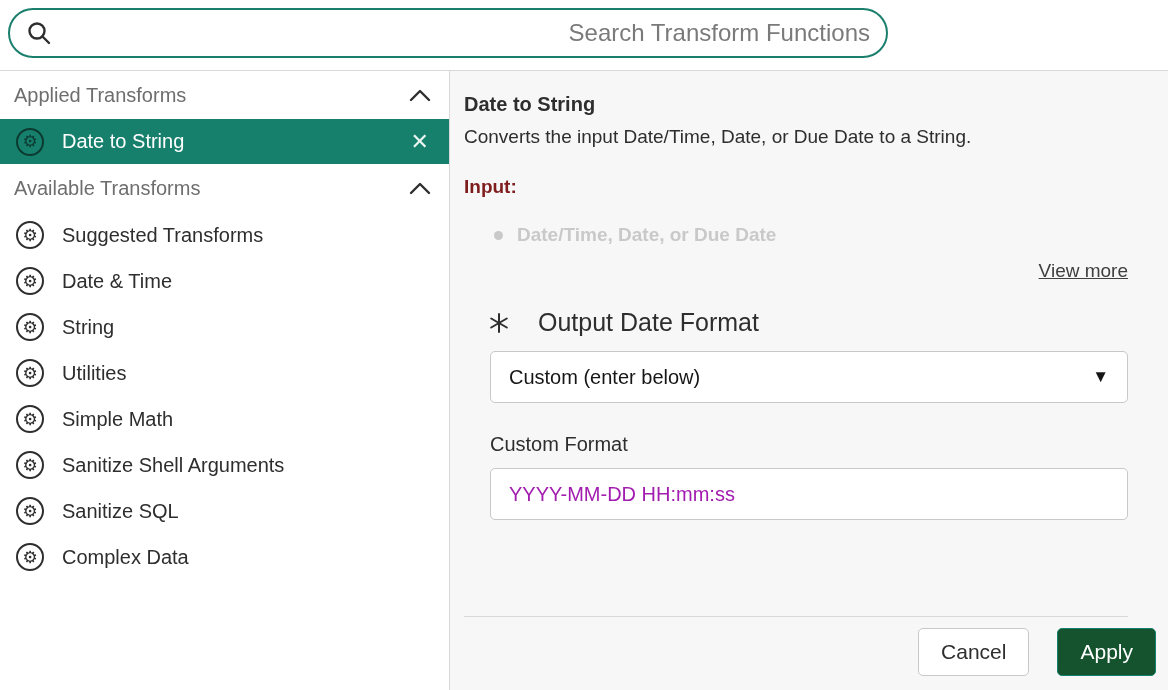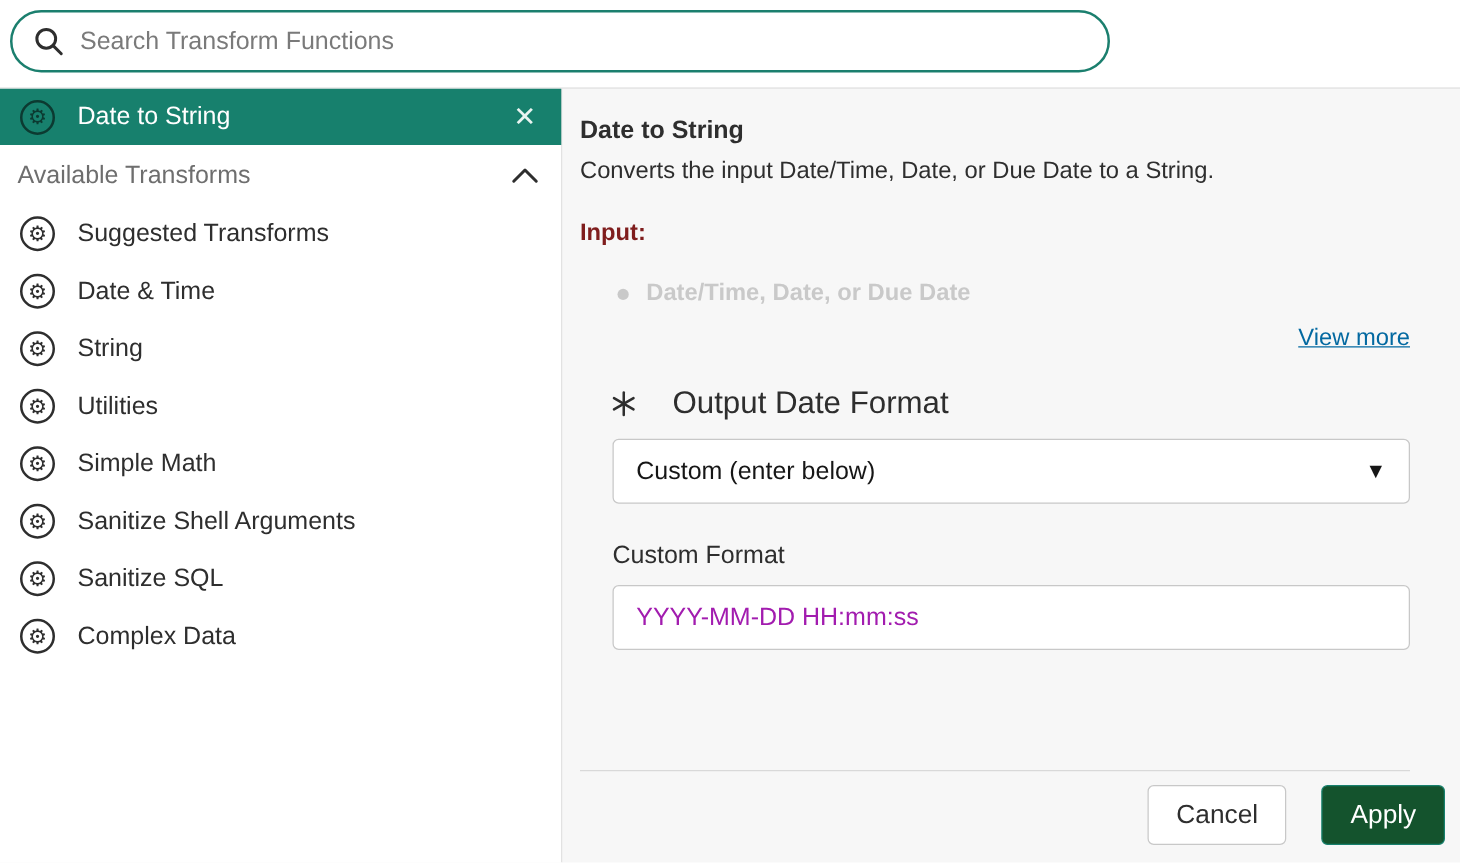--- a/index.html
+++ b/index.html
@@ -6,21 +6,21 @@
   html, body { width: 1168px; height: 690px; overflow: hidden; background: #ffffff;
     font-family: "Liberation Sans", sans-serif; }
   .app { position: relative; width: 1168px; height: 690px; background: #ffffff; }
 
   
   .search-bar {
     position: absolute; left: 8px; top: 8px; width: 880px; height: 50px;
     border: 2px solid #1b7f6e; border-radius: 26px; background: #ffffff;
     display: flex; align-items: center; padding: 0 16px; gap: 12px;
   }
-  .search-placeholder { color: #7a7a7a; font-size: 20px; flex: 1; }
+  .search-placeholder { color: #7a7a7a; font-size: 24px; flex: 1; text-align: right; }
   .search-icon-svg { flex: 0 0 auto; display: block; }
 
   
   .main { position: absolute; left: 0; top: 70px; width: 1168px; height: 620px;
     border-top: 1px solid #d9d9d9; display: flex; }
   .sidebar { width: 450px; height: 100%; background: #ffffff;
     border-right: 1px solid #d9d9d9; flex: 0 0 auto; }
   .detail { flex: 1; height: 100%; background: #f7f7f7; position: relative;
     padding: 14px 40px 0 14px; }
 
@@ -46,21 +46,21 @@
     font-size: 17px; line-height: 1; color: #2e2e2e; flex: 0 0 auto; }
 
   
   .detail-title { color: #2e2e2e; font-size: 20px; font-weight: bold; margin-top: 8px; }
   .detail-desc { color: #2e2e2e; font-size: 19px; margin-top: 10px; }
   .input-label { color: #7f1d1d; font-size: 19px; font-weight: bold; margin-top: 28px; }
   .input-item { margin-top: 26px; padding-left: 30px; display: flex; align-items: center; gap: 14px; }
   .bullet-dot { width: 9px; height: 9px; border-radius: 50%; background: #c9c9c9; flex: 0 0 auto; }
   .input-item .label { color: #c9c9c9; font-size: 19px; font-weight: bold; }
   .view-more-row { margin-top: 14px; text-align: right; }
-  .view-more-link { color: #0369a1; font-size: 19px; text-decoration: underline; cursor: pointer; }
+  .view-more-link { color: #404040; font-size: 19px; text-decoration: underline; cursor: pointer; }
 
   .field-label-row { margin-top: 26px; padding-left: 24px; display: flex;
     align-items: center; gap: 28px; color: #2e2e2e; font-size: 25px; }
   .asterisk-svg { display: block; }
 
   .select-box { margin: 14px 0 0 26px; height: 52px; background: #ffffff;
     border: 1px solid #c8c8c8; border-radius: 5px; display: flex; align-items: center;
     justify-content: space-between; padding: 0 18px; cursor: pointer; gap: 14px; }
   .select-box .value { color: #161616; font-size: 20px; }
   .select-box .caret { color: #161616; font-size: 17px; }
@@ -91,20 +91,26 @@
       <circle cx="11" cy="11" r="7.5" fill="none" stroke="#2e2e2e" stroke-width="2.4"></circle>
       <line x1="16.5" y1="16.5" x2="23" y2="23" stroke="#2e2e2e" stroke-width="2.4" stroke-linecap="round"></line>
     </svg>
     <span class="search-placeholder">Search Transform Functions</span>
   </div>
 
   <div class="main">
 
     <div class="sidebar">
 
+      <div class="section-header">
+        <span class="label">Applied Transforms</span>
+        <svg class="chevron-svg" width="22" height="14" viewBox="0 0 22 14">
+          <path d="M2 12 L11 3 L20 12" fill="none" stroke="#2e2e2e" stroke-width="2.4" stroke-linecap="round" stroke-linejoin="round"></path>
+        </svg>
+      </div>
 
       <div class="applied-item">
         <span class="gear">⚙</span>
         <span class="label">Date to String</span>
         <span class="close-x">✕</span>
       </div>
 
       <div class="section-header">
         <span class="label">Available Transforms</span>
         <svg class="chevron-svg" width="22" height="14" viewBox="0 0 22 14">

